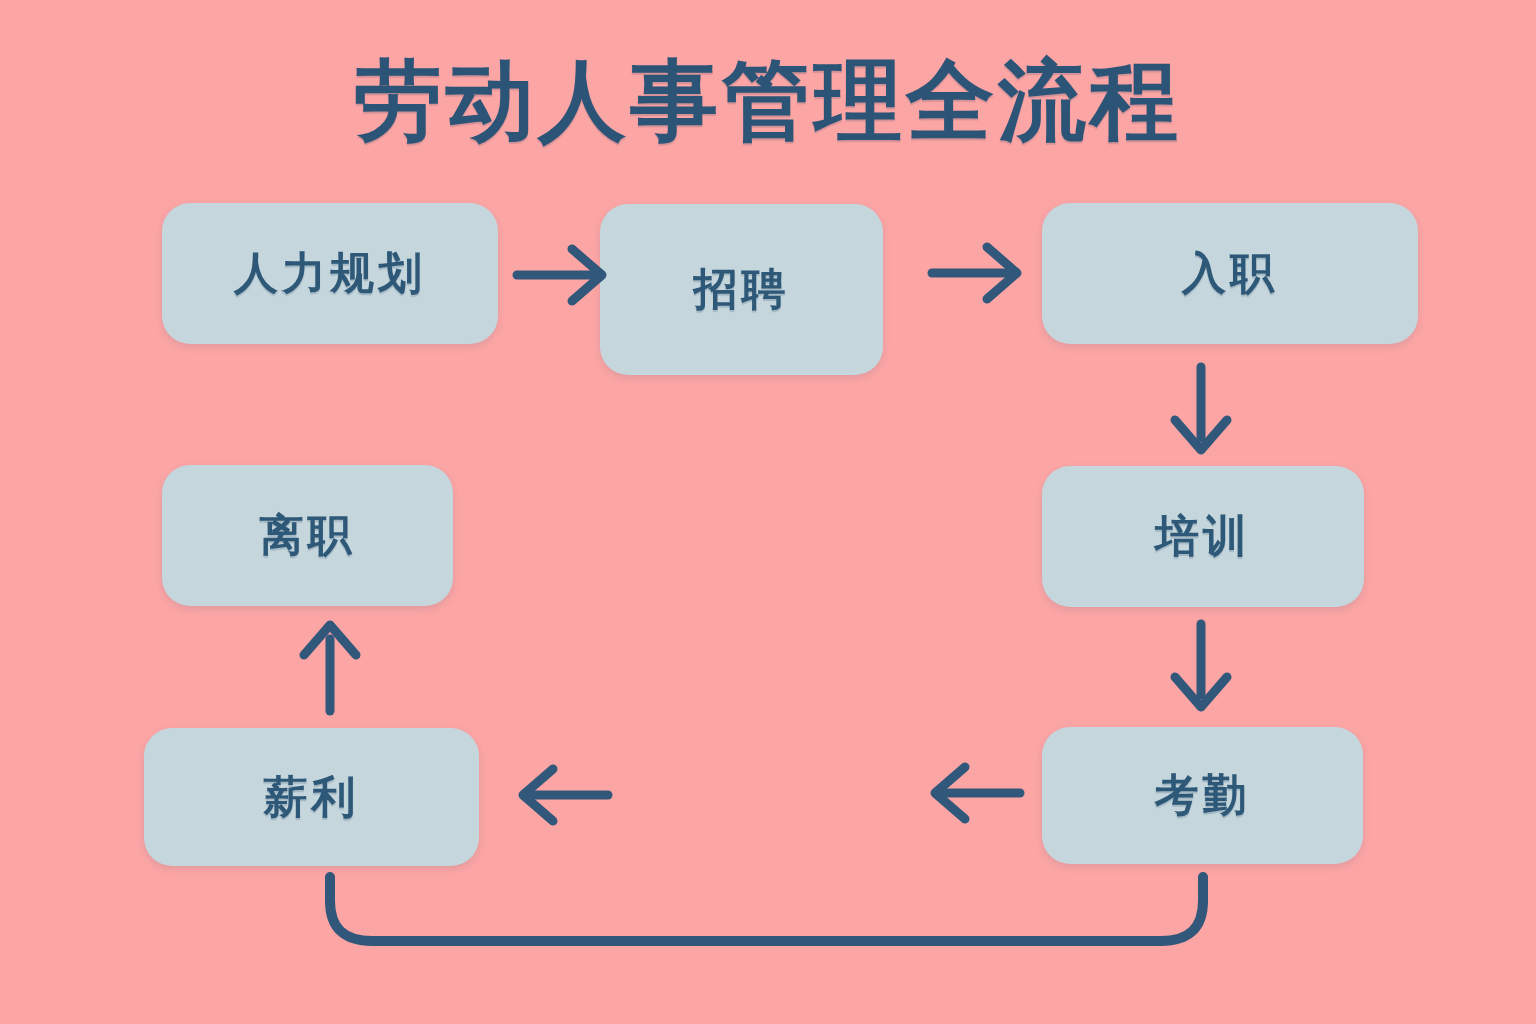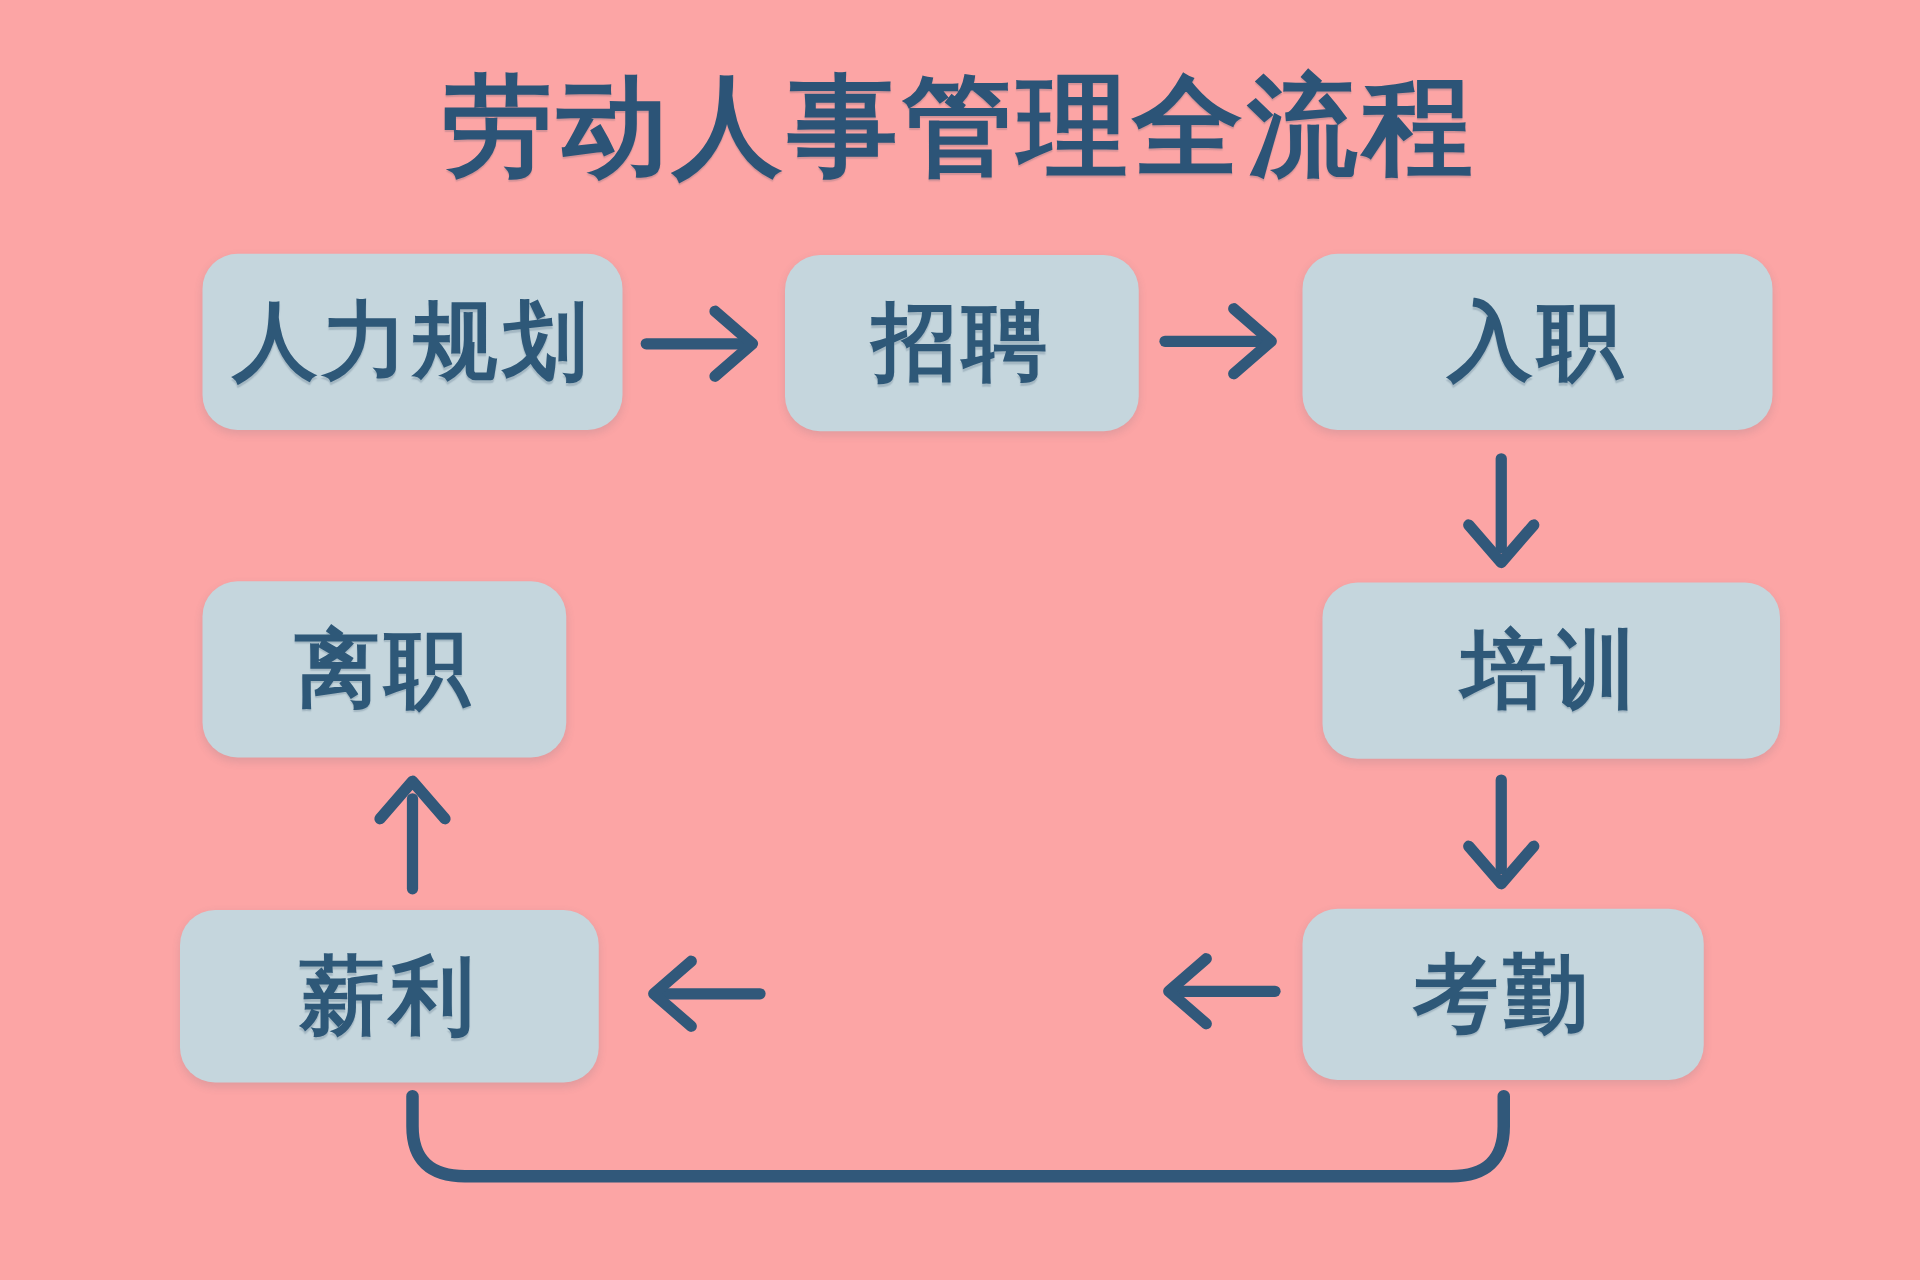--- a/index.html
+++ b/index.html
@@ -31,33 +31,33 @@
   .node {
     position: absolute;
     display: flex;
     align-items: center;
     justify-content: center;
     background: #C5D6DD;
     border-radius: 28px;
     box-shadow: 0 3px 7px rgba(60,90,110,0.14);
   }
   .node span {
-    font-size: 68px;
+    font-size: 44px;
     font-weight: 900;
     color: #2E5878;
     letter-spacing: 4px;
     text-shadow: 0 2px 1px rgba(30,60,90,0.20);
     white-space: nowrap;
   }
   
   .n-hr-planning  { left: 162px;  top: 203px; width: 336px; height: 141px; }
-  .n-recruitment  { left: 628px;  top: 204px; width: 283px; height: 141px; text-align: center; }
+  .n-recruitment  { left: 600px;  top: 204px; width: 283px; height: 171px; text-align: center; }
   .n-onboarding   { left: 1042px; top: 203px; width: 376px; height: 141px; }
   .n-resignation  { left: 162px;  top: 465px; width: 291px; height: 141px; }
-  .n-training     { left: 1042px; top: 466px; width: 366px; height: 141px; margin-left: 16px; }
+  .n-training     { left: 1042px; top: 466px; width: 322px; height: 141px; }
   .n-salary       { left: 144px;  top: 728px; width: 335px; height: 138px; }
   .n-performance  { left: 625px;  top: 727px; width: 280px; height: 139px; }
   .n-attendance   { left: 1042px; top: 727px; width: 321px; height: 137px; border-radius: 28px; }
 
   .connector-layer {
     position: absolute;
     left: 0;
     top: 0;
     width: 1536px;
     height: 1024px;

